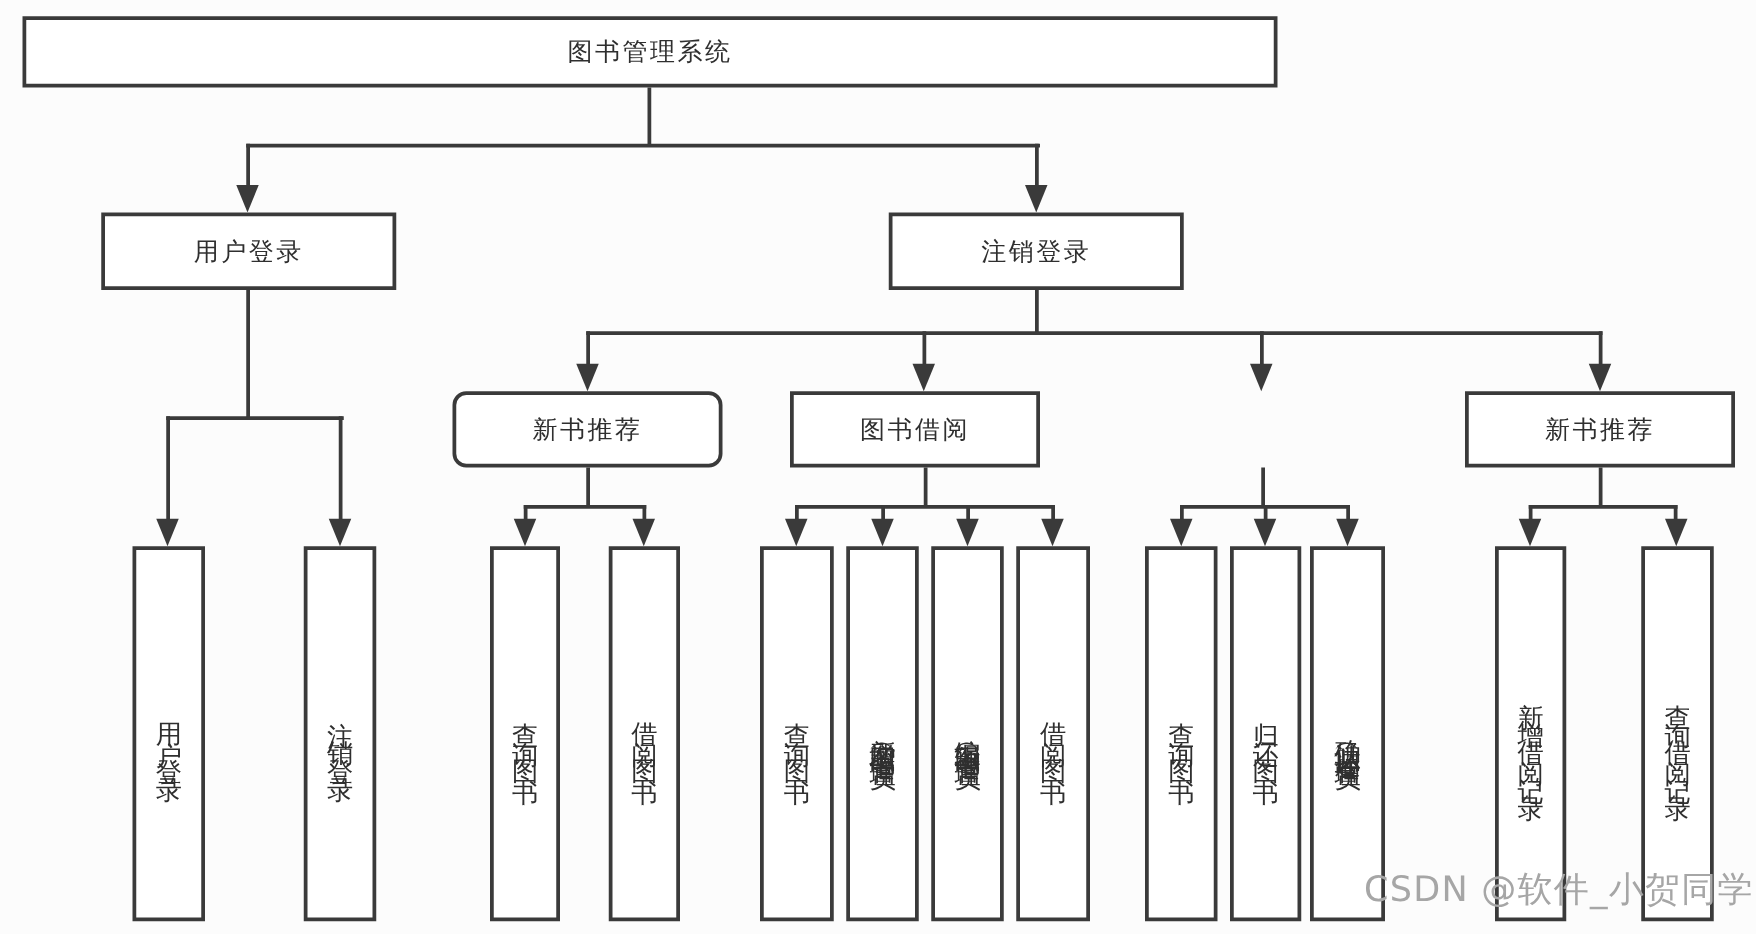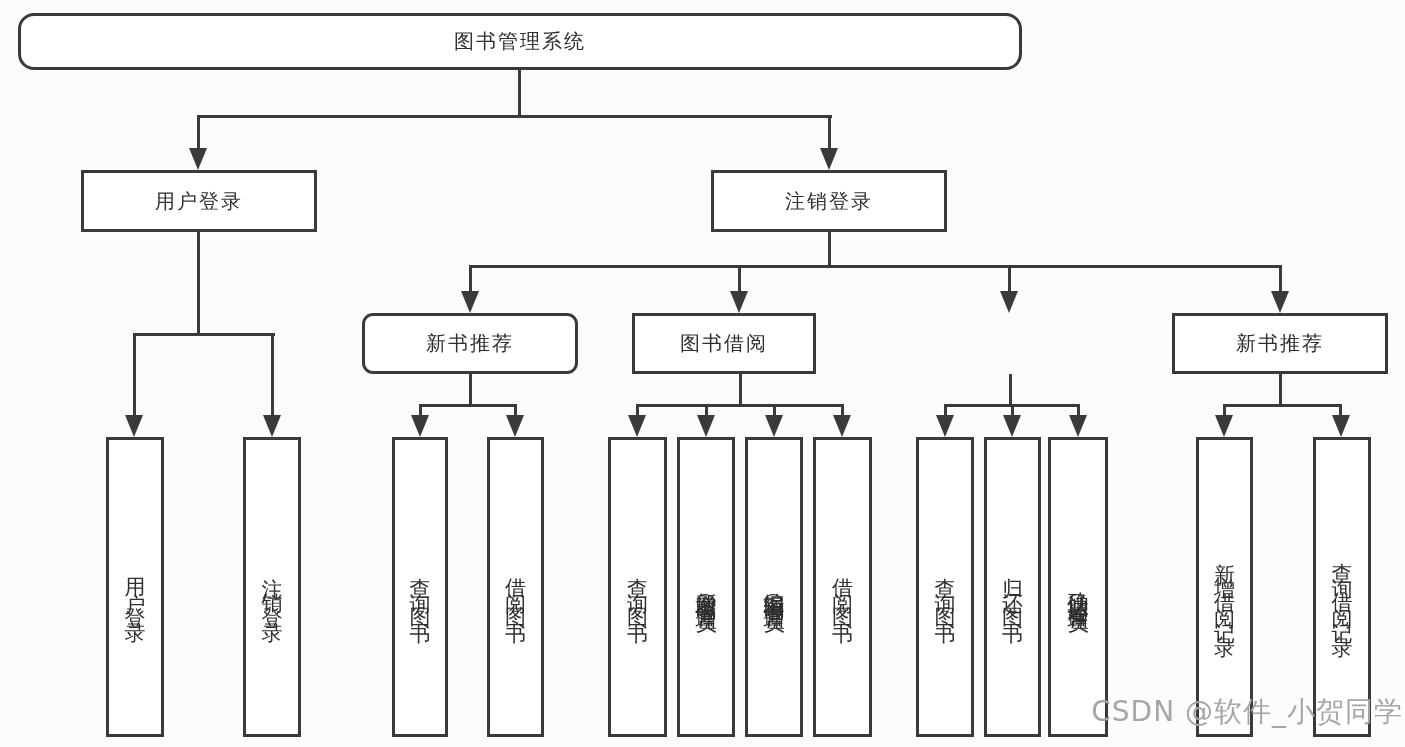--- a/index.html
+++ b/index.html
@@ -38,21 +38,21 @@
     position:absolute;right:2px;bottom:16px;z-index:10;
     font-size:28px;color:var(--watermark);letter-spacing:1px;
     white-space:nowrap;
   }
 </style>
 </head>
 <body>
 
 <div class="canvas">
 
-  <div class="box hlabel" style="left:18px;top:13px;width:1004px;height:57px;border-radius:16px;">
+  <div class="box hlabel" style="left:18px;top:13px;width:1004px;height:57px;">
     <span>图书管理系统</span>
   </div>
 
   <div class="line" style="left:518px;top:70px;width:3px;height:47px;"></div>
   <div class="line" style="left:197px;top:115px;width:635px;height:3px;"></div>
   <div class="line" style="left:197px;top:115px;width:3px;height:37px;"></div>
   <div class="line" style="left:828px;top:115px;width:3px;height:37px;"></div>
   <div class="arrow" style="left:189px;top:148px;"></div>
   <div class="arrow" style="left:820px;top:148px;"></div>
 
@@ -77,21 +77,21 @@
   <div class="line" style="left:1008px;top:265px;width:3px;height:29px;"></div>
   <div class="line" style="left:1279px;top:265px;width:3px;height:29px;"></div>
   <div class="arrow" style="left:461px;top:291px;"></div>
   <div class="arrow" style="left:730px;top:291px;"></div>
   <div class="arrow" style="left:1000px;top:291px;"></div>
   <div class="arrow" style="left:1271px;top:291px;"></div>
 
   <div class="box hlabel" style="left:362px;top:313px;width:216px;height:61px;border-radius:11px;">
     <span>新书推荐</span>
   </div>
-  <div class="box hlabel" style="left:632px;top:313px;width:184px;height:61px;">
+  <div class="box hlabel" style="left:632px;top:313px;width:200px;height:61px;">
     <span>图书借阅</span>
   </div>
   <div class="box hlabel" style="left:1172px;top:313px;width:216px;height:61px;">
     <span>新书推荐</span>
   </div>
 
   <div class="line" style="left:469px;top:374px;width:3px;height:32px;"></div>
   <div class="line" style="left:419px;top:404px;width:98px;height:3px;"></div>
   <div class="line" style="left:419px;top:404px;width:3px;height:13px;"></div>
   <div class="line" style="left:514px;top:404px;width:3px;height:13px;"></div>

